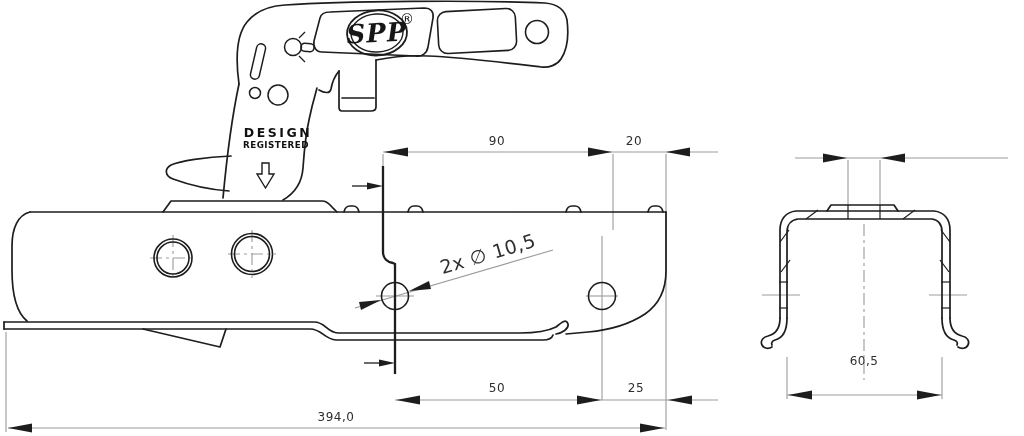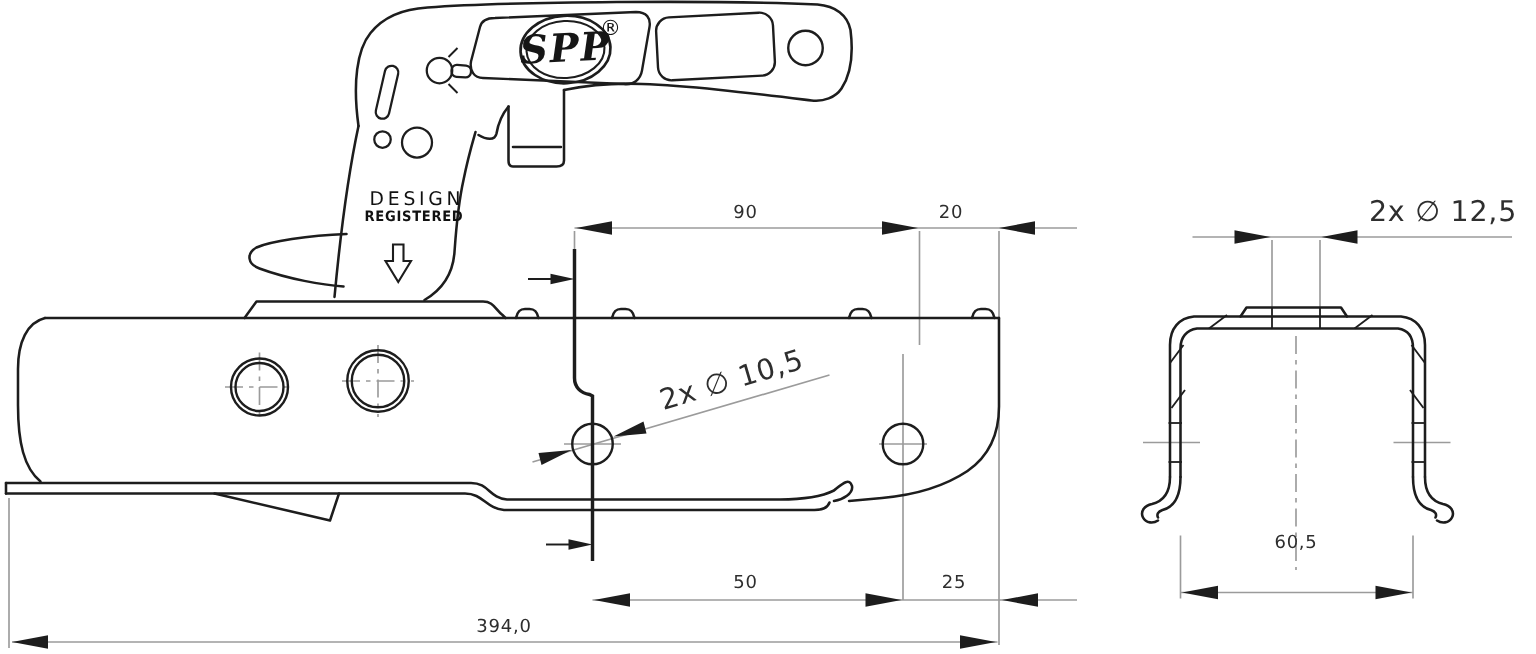--- a/index.html
+++ b/index.html
@@ -3,21 +3,21 @@
 <meta charset="utf-8">
 <style>
   html,body{margin:0;padding:0;background:#fff;}
   .canvas{position:relative;width:1024px;height:436px;background:#ffffff;overflow:hidden;
           font-family:"DejaVu Sans",sans-serif;}
   .canvas svg{position:absolute;left:0;top:0;}
   .dim{position:absolute;transform:translate(-50%,-50%);font-size:12px;color:#2e2e2e;
        letter-spacing:.5px;white-space:nowrap;line-height:1;}
   .dim-small{font-size:19px;}
   .dim-rot{transform:translate(-50%,-50%) rotate(-16.5deg);}
-  .design-txt{position:absolute;transform:translate(-50%,-50%);font-weight:normal;color:#111;
+  .design-txt{position:absolute;transform:translate(-50%,-50%);font-weight:bold;color:#111;
        font-size:12.5px;letter-spacing:2.5px;white-space:nowrap;line-height:1;}
   .registered-txt{position:absolute;transform:translate(-50%,-50%) scaleX(.92);font-weight:bold;color:#111;
        font-size:9.5px;letter-spacing:.5px;white-space:nowrap;line-height:1;}
   .spp-txt{position:absolute;transform:translate(-50%,-50%) rotate(-3deg);font-family:"DejaVu Serif",serif;
        font-style:italic;font-weight:bold;font-size:26px;color:#161616;letter-spacing:1px;line-height:1;}
   .regmark{position:absolute;transform:translate(-50%,-50%);font-size:14px;color:#161616;line-height:1;}
 </style>
 </head>
 <body>
 
@@ -197,21 +197,20 @@
     <line x1="940" y1="260" x2="949" y2="272"></line>
   </g>
 </svg>
 
 <span class="dim" style="left:497px;top:141px">90</span>
 <span class="dim" style="left:634px;top:141px">20</span>
 <span class="dim dim-small dim-rot" style="left:488px;top:254px">2x ∅ 10,5</span>
 <span class="dim" style="left:497px;top:388px">50</span>
 <span class="dim" style="left:636px;top:388px">25</span>
 <span class="dim" style="left:336px;top:417px">394,0</span>
-<span class="dim dim-small" style="left:962px;top:142px">2x ∅ 12,5</span>
 <span class="dim" style="left:864px;top:361px">60,5</span>
 
 <span class="design-txt" style="left:278px;top:133px">DESIGN</span>
 <span class="registered-txt" style="left:276px;top:145px">REGISTERED</span>
 <span class="spp-txt" style="left:377px;top:33px">SPP</span>
 <span class="regmark" style="left:407px;top:19px">®</span>
 
 </div>
 
 </body></html>

